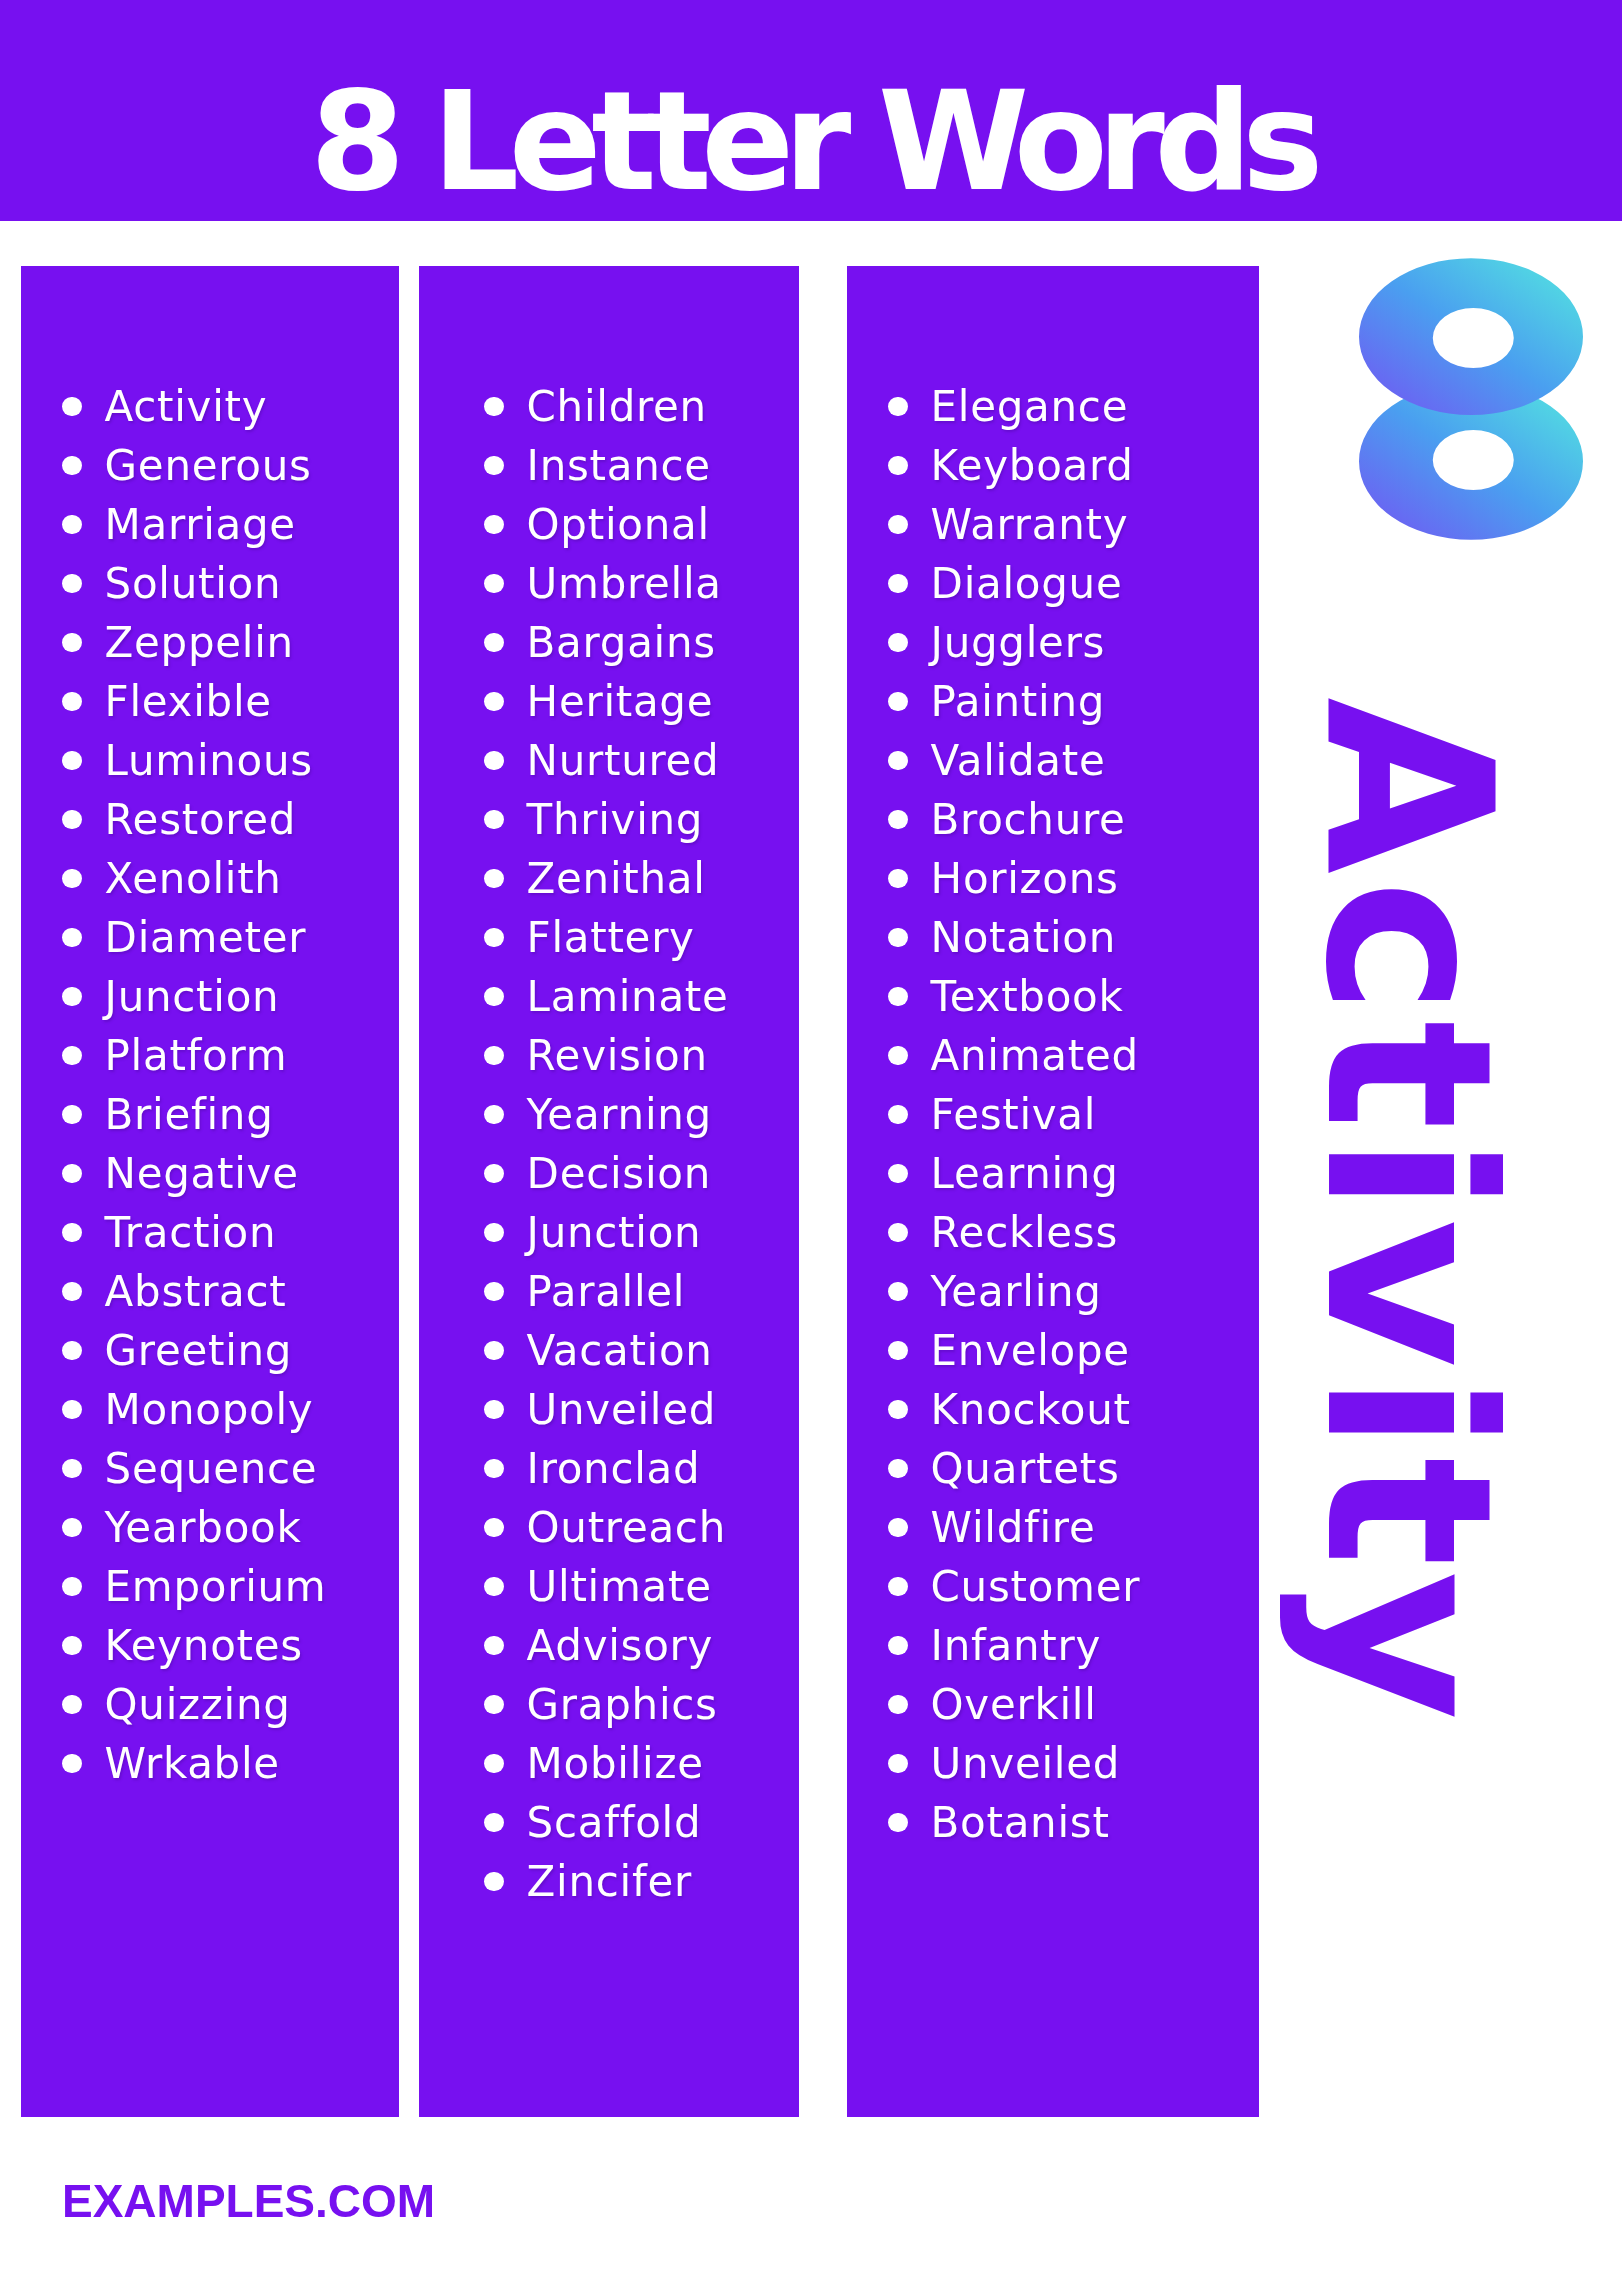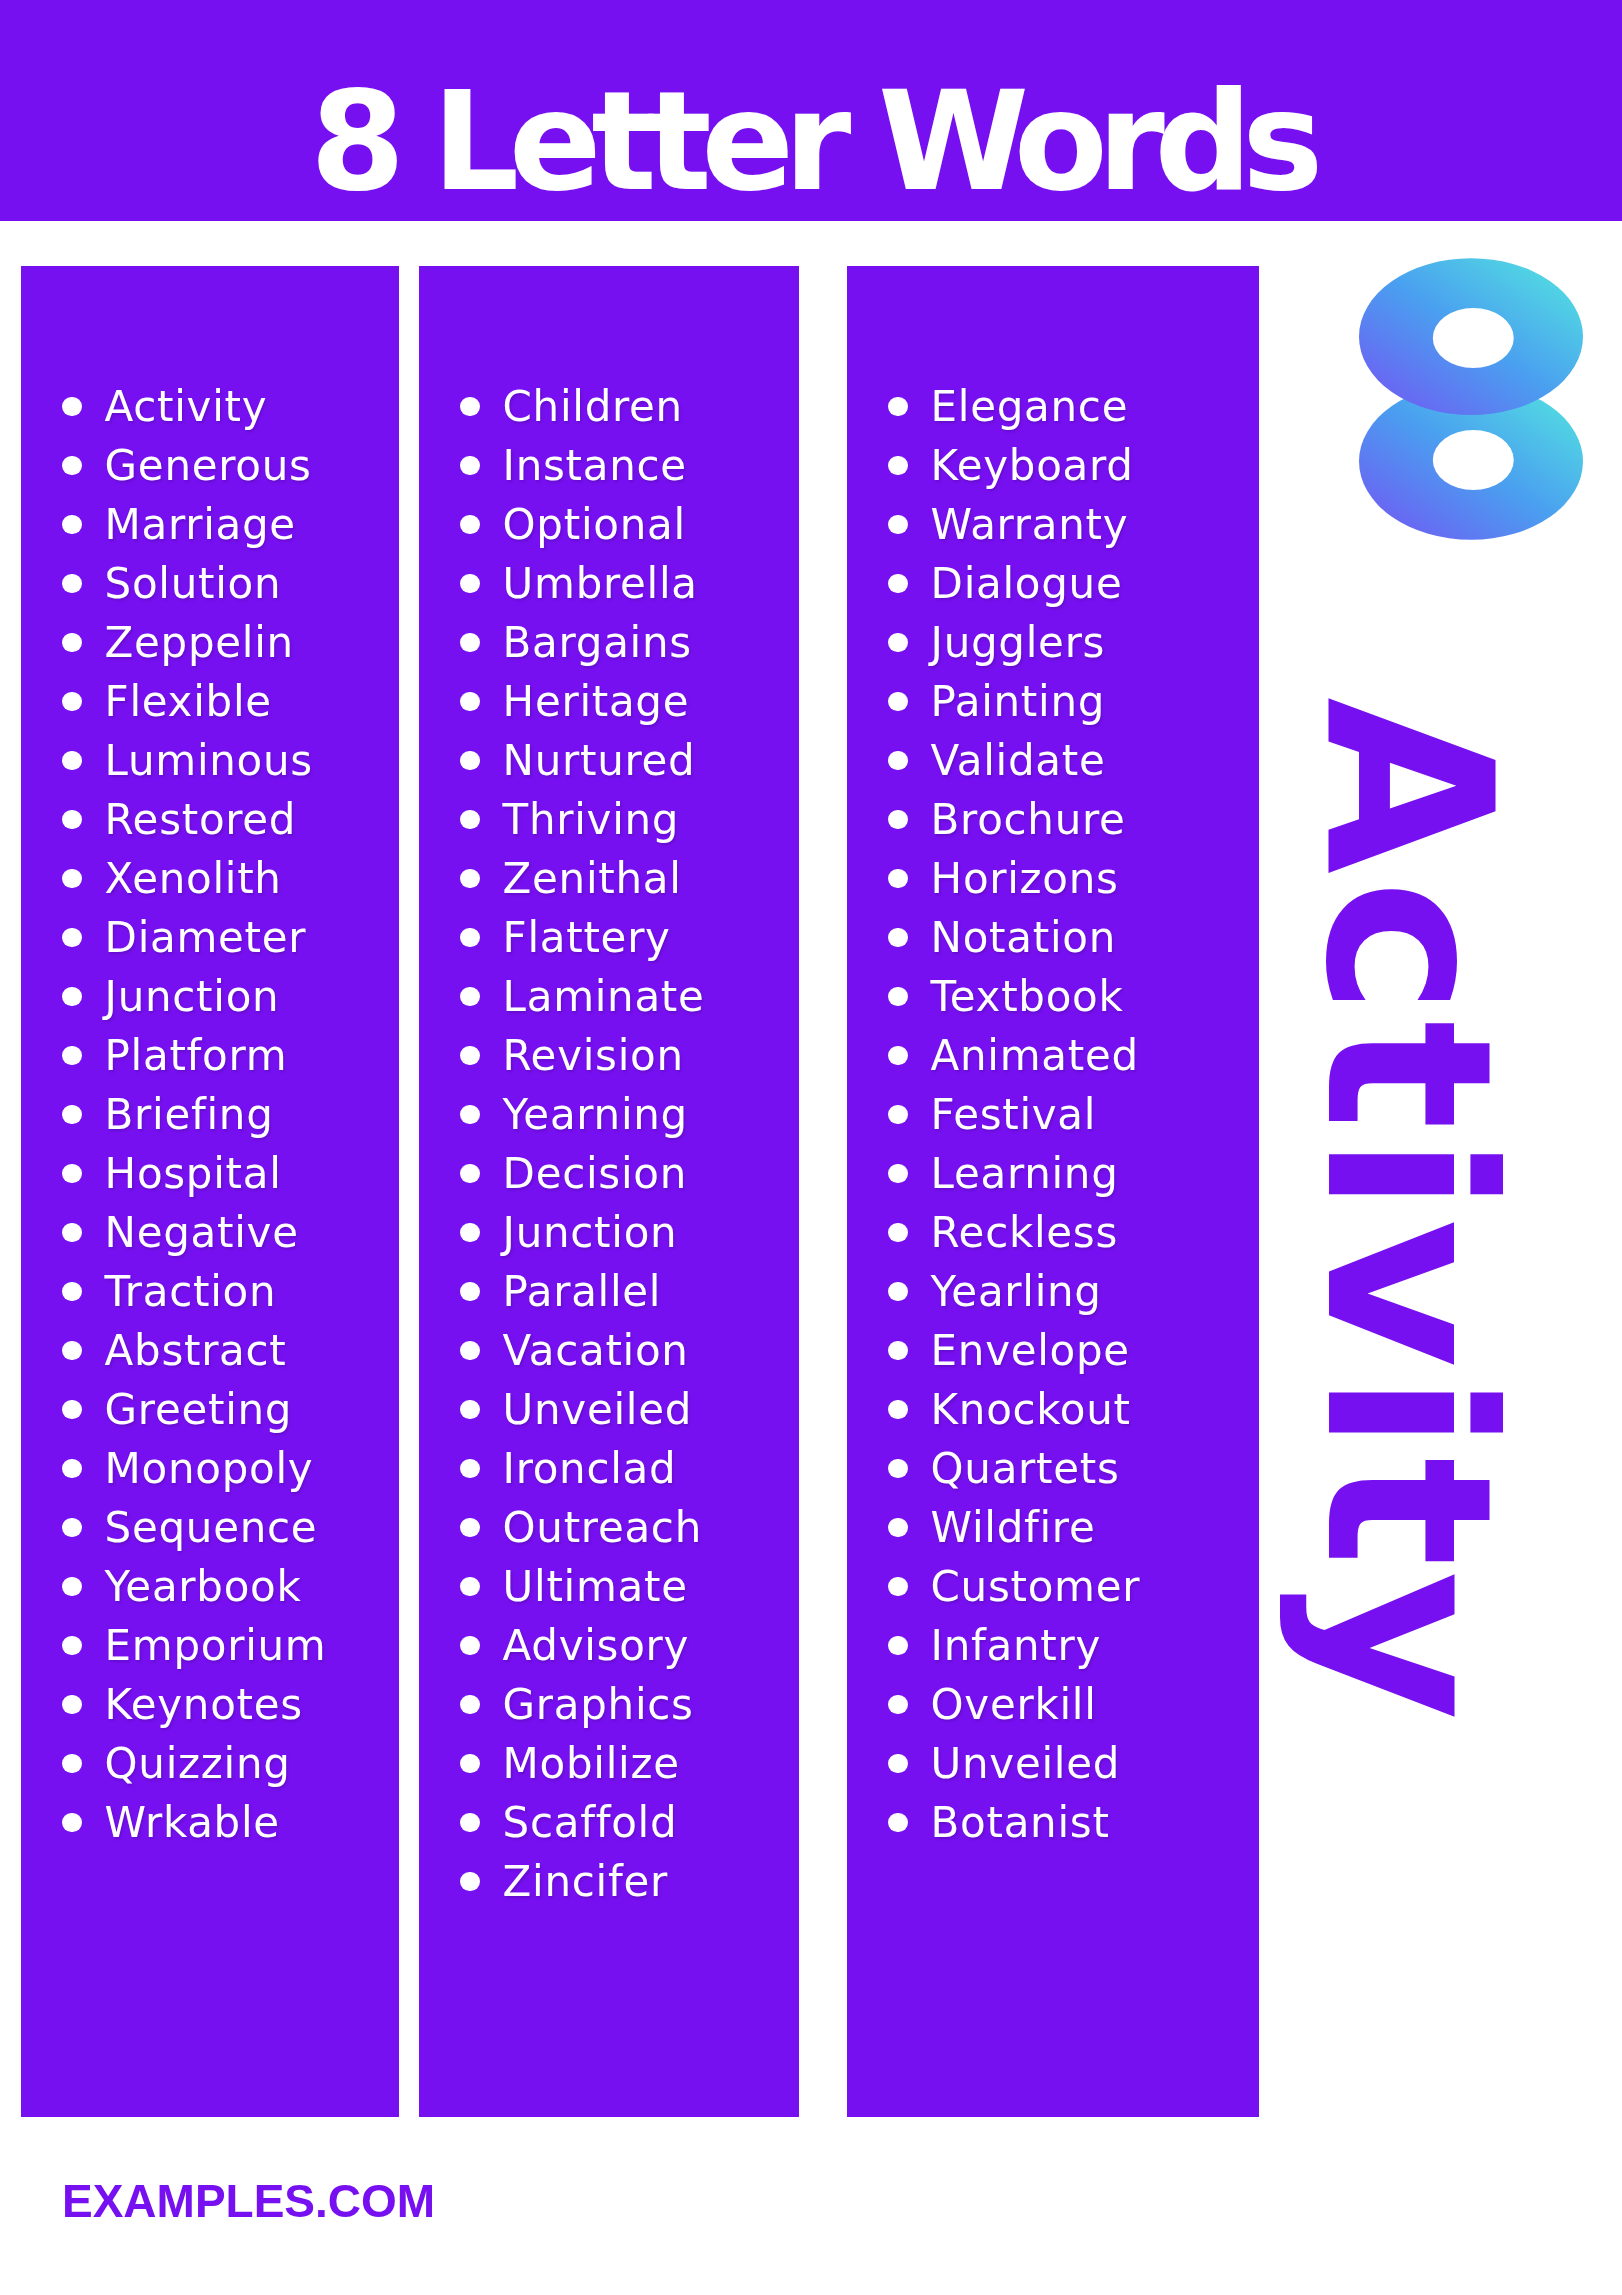--- a/index.html
+++ b/index.html
@@ -30,21 +30,21 @@
     letter-spacing:-10.5px;
     white-space:nowrap;
   }
 
   
   .col{
     position:absolute;top:266px;height:1851px;
     background:var(--accent);
   }
   .col-1{left:21px;width:378px;}
-  .col-2{left:419px;width:380px;}
+  .col-2{left:419px;width:380px;padding-left:24px;}
   .col-3{left:847px;width:412px;}
   .col ul{
     list-style:none;
     padding-top:111px;
   }
   .col li{
     height:59px;
     display:flex;align-items:center;
     color:var(--on-accent);
   }
@@ -151,24 +151,20 @@
           <span class="dot"></span>
           <span class="w">Junction</span>
         </li>
         <li>
           <span class="dot"></span>
           <span class="w">Platform</span>
         </li>
         <li>
           <span class="dot"></span>
           <span class="w">Briefing</span>
-        </li>
-        <li>
-          <span class="dot"></span>
-          <span class="w">Hospital</span>
         </li>
         <li>
           <span class="dot"></span>
           <span class="w">Negative</span>
         </li>
         <li>
           <span class="dot"></span>
           <span class="w">Traction</span>
         </li>
         <li>

